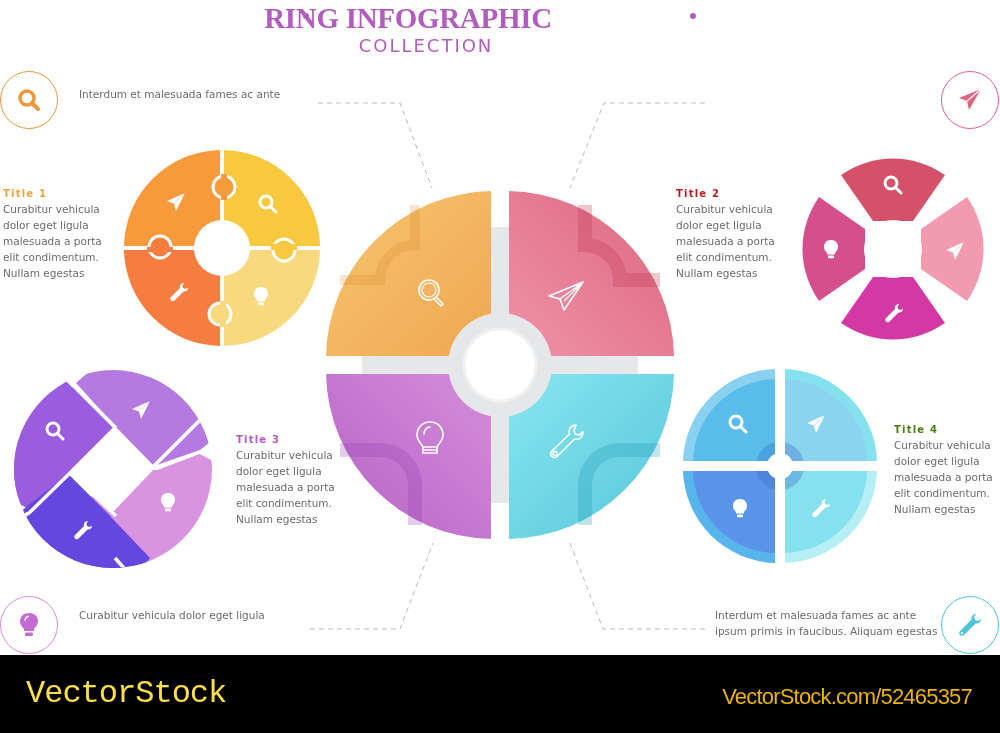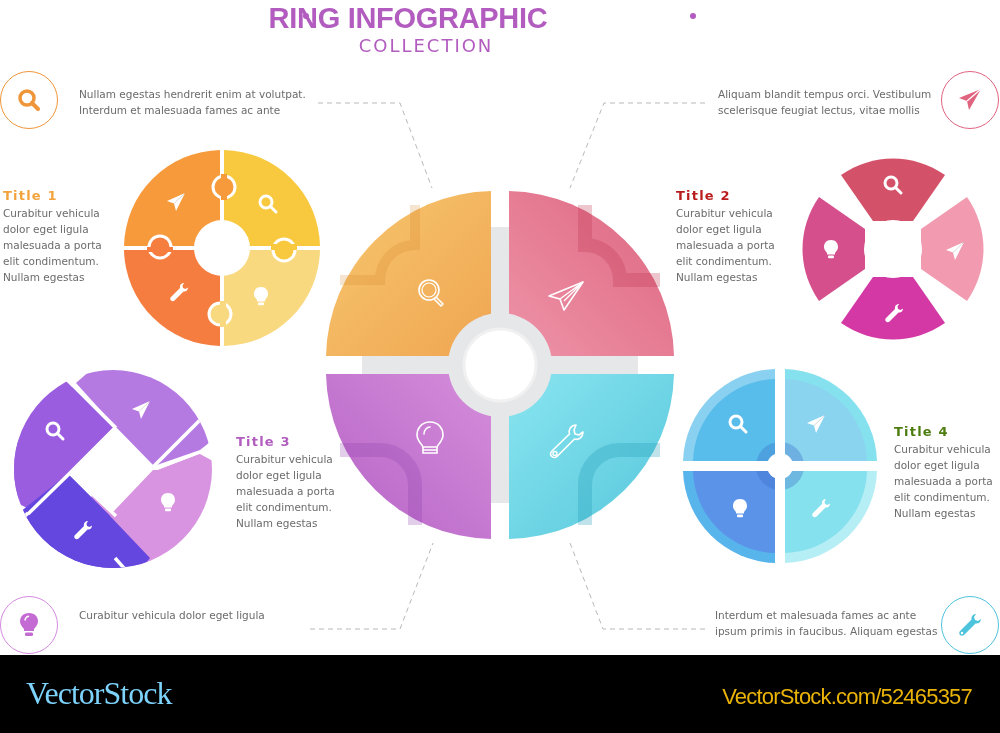--- a/index.html
+++ b/index.html
@@ -1,31 +1,31 @@
 <!DOCTYPE html>
 <html><head>
 <meta charset="utf-8">
 <style>
   * { box-sizing: border-box; margin: 0; padding: 0; }
   html, body { width: 1000px; height: 733px; overflow: hidden; background: #fff; font-family: "DejaVu Sans", sans-serif; }
   .canvas { position: relative; width: 1000px; height: 655px; background: #fff; }
   .abs { position: absolute; }
 
-  .title-main { left: 0; width: 816px; top: 2px; text-align: center; font-family: Liberation Sans, sans-serif; font-weight: bold; font-size: 29px; letter-spacing: -0.3px; color: #b25cbf; }
+  .title-main { left: 0; width: 816px; top: 2px; text-align: center; font-family: Liberation Serif, serif; font-weight: bold; font-size: 29px; letter-spacing: -0.3px; color: #b25cbf; }
   .title-dot { width: 6px; height: 6px; border-radius: 50%; background: #b25cbf; top: 13px; }
   .title-sub { left: 0; width: 852px; top: 35px; text-align: center; font-size: 18px; letter-spacing: 2px; color: #b25cbf; font-weight: normal; }
 
   .note { font-size: 10.5px; line-height: 16px; color: #6b6b6b; }
-  .heading { font-weight: bold; font-size: 13px; letter-spacing: 1.2px; }
+  .heading { font-weight: bold; font-size: 10px; letter-spacing: 1.2px; }
   .body-text { font-size: 10.5px; line-height: 16px; color: #6b6b6b; margin-top: 2px; }
 
   .icon-circle { width: 58px; height: 58px; border-radius: 50%; border: 1.6px solid; display: flex; align-items: center; justify-content: center; background: #fff; }
 
   .footer { position: absolute; left: 0; top: 655px; width: 1000px; height: 78px; background: #000; }
-  .footer-brand { position: absolute; left: 26px; top: 20px; font-family: Liberation Serif, serif; font-size: 32px; color: #7dd3fc; letter-spacing: -1px; }
+  .footer-brand { position: absolute; left: 26px; top: 20px; font-family: Liberation Mono, monospace; font-size: 32px; color: #fde047; letter-spacing: -1px; }
   .footer-url { position: absolute; right: 28px; top: 29px; font-family: "Liberation Sans", sans-serif; font-size: 22px; color: #eab308; letter-spacing: -0.8px; }
   svg { display: block; }
 </style>
 </head>
 <body>
 
 <div class="canvas">
 
   <div class="abs title-dot" style="left:303px;"></div>
   <div class="abs title-main">RING INFOGRAPHIC</div>
@@ -41,28 +41,23 @@
     </g>
   </svg>
 
   <div class="abs icon-circle" style="left:0;top:71px;border-color:#f0963a;">
     <svg width="26" height="26" viewBox="0 0 26 26">
       <circle cx="11" cy="11" r="7" fill="none" stroke="#f0963a" stroke-width="3.5"></circle>
       <line x1="16" y1="16" x2="22" y2="22" stroke="#f0963a" stroke-width="4" stroke-linecap="round"></line>
     </svg>
   </div>
   <div class="abs note" style="left:79px;top:86px;">
-    <div>Nullam egestas hendrerit enim at volutpat.</div>
     <div>Interdum et malesuada fames ac ante</div>
   </div>
 
-  <div class="abs note" style="left:718px;top:86px;">
-    <div>Aliquam blandit tempus orci. Vestibulum</div>
-    <div>scelerisque feugiat lectus, vitae mollis</div>
-  </div>
   <div class="abs icon-circle" style="left:941px;top:71px;border-color:#e0637f;">
     <svg width="28" height="28" viewBox="0 0 28 28">
       <path d="M25 3 L3 12 L11 15 L13 24 Z" fill="#e0637f"></path>
       <path d="M25 3 L11 15" stroke="#fff" stroke-width="1.2"></path>
     </svg>
   </div>
 
   <div class="abs icon-circle" style="left:0;top:596px;border-color:#d58be0;">
     <svg width="22" height="26" viewBox="0 0 22 26">
       <path d="M11 1 C5 1 2 5 2 9.5 C2 13 4.5 15 6 17 L6 19 L16 19 L16 17 C17.5 15 20 13 20 9.5 C20 5 17 1 11 1 Z" fill="#c46bd3"></path>

